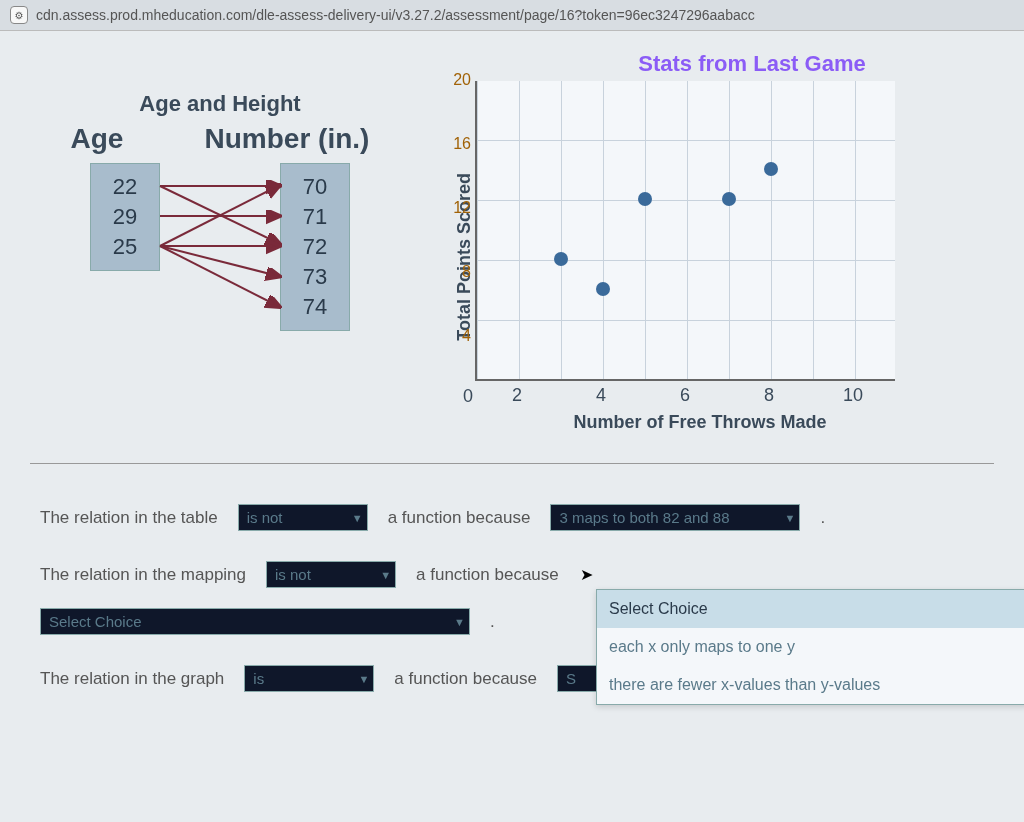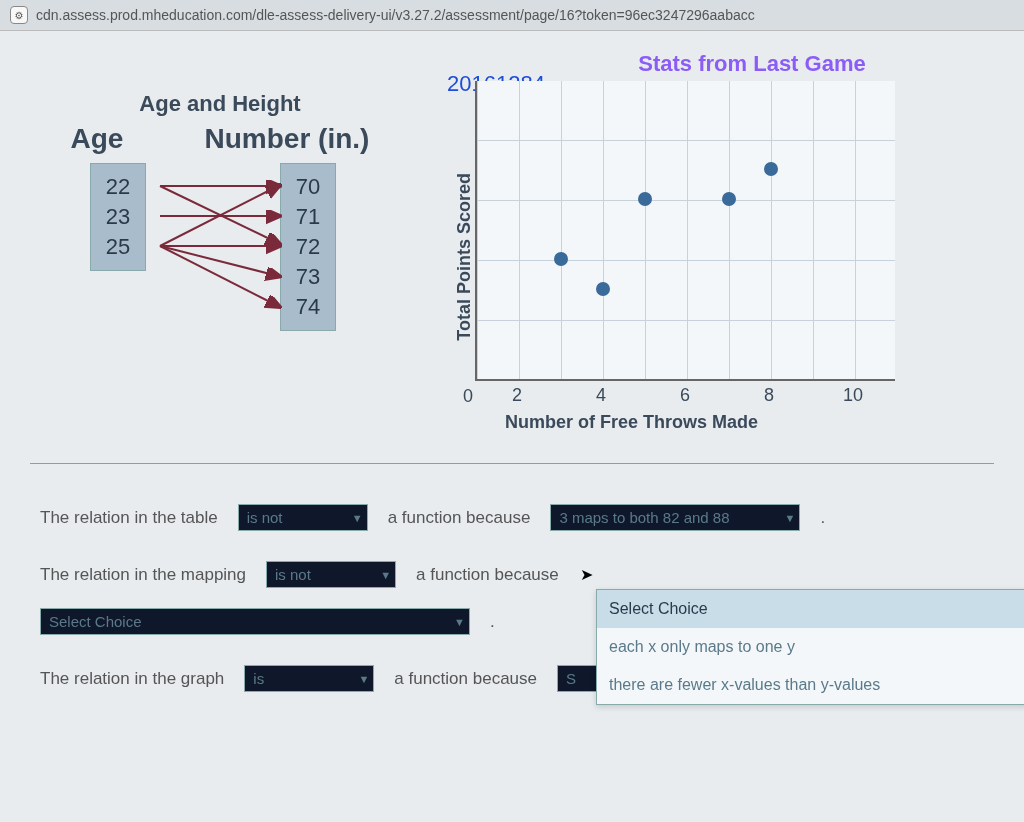--- a/index.html
+++ b/index.html
@@ -58,21 +58,21 @@
   font-weight: bold;
   color: #3a4a5a;
   margin-bottom: 8px;
 }
 .map-diagram {
   position: relative;
   height: 200px;
 }
 .col-box {
   position: absolute;
-  width: 56px;
+  width: 70px;
   background: #a8bccc;
   border: 1px solid #8aa;
   font-size: 22px;
   color: #2a3a4a;
   text-align: center;
   padding: 8px 0;
 }
 .col-left { left: 60px; top: 0; }
 .col-right { left: 250px; top: 0; }
 .col-box div { line-height: 30px; }
@@ -106,24 +106,24 @@
   padding-right: 4px;
 }
 .plot-area {
   position: relative;
 }
 .y-ticks {
   position: absolute;
   left: -28px; top: -10px;
   height: 320px;
   display: flex;
-  flex-direction: row;
+  flex-direction: column;
   justify-content: space-between;
-  font-size: 22px;
-  color: #1d4ed8;
+  font-size: 16px;
+  color: #a16207;
   text-align: right;
   width: 24px;
 }
 .grid {
   width: 420px;
   height: 300px;
   background: #f4f7fa;
   border-left: 2px solid #666;
   border-bottom: 2px solid #666;
   position: relative;
@@ -144,20 +144,21 @@
   display: flex;
   width: 420px;
   margin-left: 0;
   font-size: 18px;
   color: #3a4a5a;
   padding-top: 4px;
 }
 .x-ticks span { flex: 1; text-align: center; }
 .x-zero { position: absolute; left: -14px; bottom: -28px; font-size: 18px; color:#3a4a5a; }
 .x-label {
+  text-align: center;
   font-size: 18px;
   font-weight: bold;
   color: #3a4a5a;
   margin-top: 6px;
   padding-left: 30px;
 }
 
 .questions {
   padding: 40px 10px 0 10px;
   font-size: 17px;
@@ -232,21 +233,21 @@
 
     <div class="mapping-block">
       <div class="mapping-title">Age and Height</div>
       <div class="mapping-headers">
         <span>Age</span>
         <span>Number (in.)</span>
       </div>
       <div class="map-diagram">
         <div class="col-box col-left">
           <div>22</div>
-          <div>23</div>
+          <div>29</div>
           <div>25</div>
         </div>
         <div class="col-box col-right">
           <div>70</div>
           <div>71</div>
           <div>72</div>
           <div>73</div>
           <div>74</div>
         </div>
         <svg class="arrows-svg">

